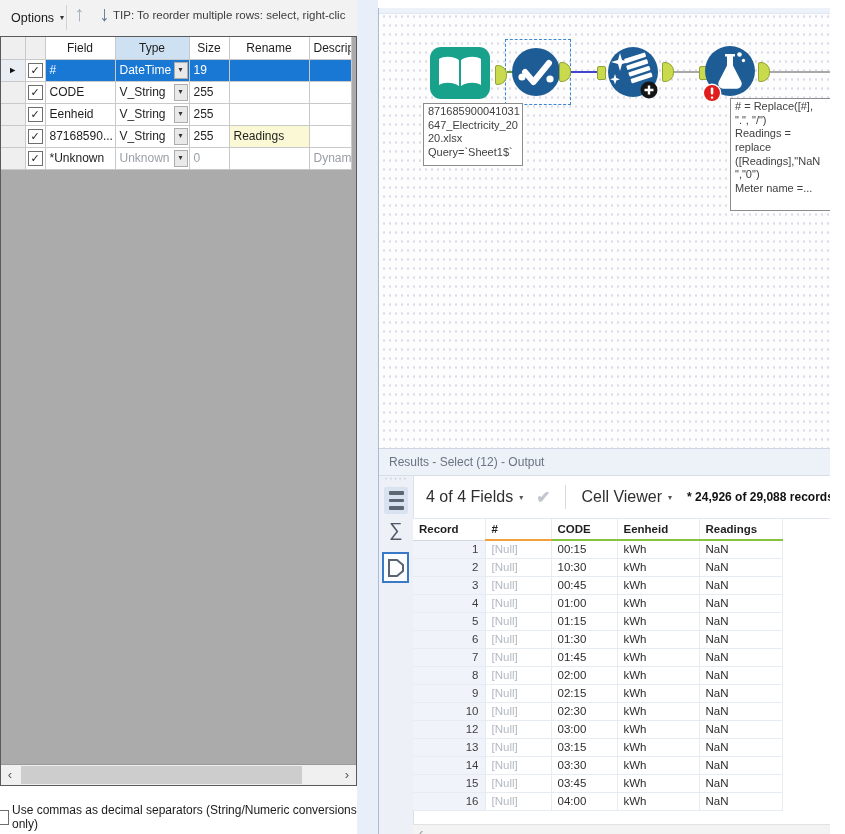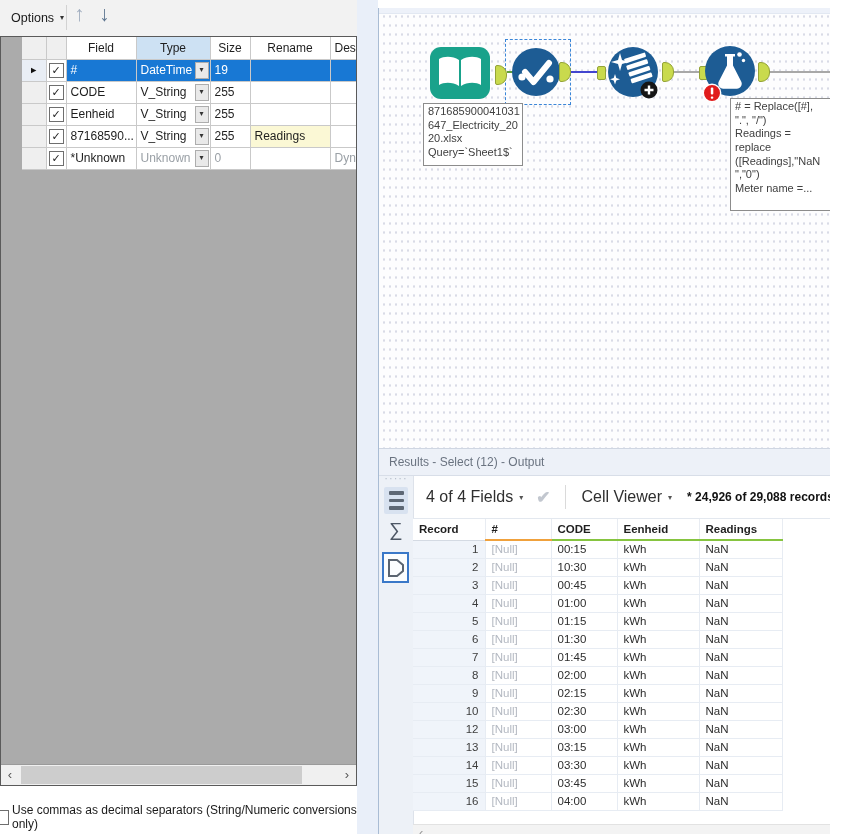--- a/index.html
+++ b/index.html
@@ -12,21 +12,21 @@
                font-size:12.5px;color:#1a1a1a;cursor:default;}
   .options-caret{font-size:8px;color:#333;}
   .tb-sep{position:absolute;left:66px;top:5px;width:1px;height:25px;background:#d2d2d2;}
   .arr{position:absolute;top:2px;font-size:21px;font-weight:bold;}
   .arr-up{left:74px;color:#9facbe;}
   .arr-down{left:99px;color:#5d7590;}
   .tip{position:absolute;left:113px;top:9px;width:243px;font-size:11.5px;color:#3c3c3c;
        white-space:nowrap;overflow:hidden;}
   .cfg{position:absolute;left:0;top:36px;width:357px;height:750px;background:#ababab;
        border:1px solid #5a5a5a;box-sizing:border-box;overflow:hidden;}
-  table.cfg-t{border-collapse:collapse;table-layout:fixed;width:351px;background:#fff;margin-left:21px;}
+  table.cfg-t{border-collapse:collapse;table-layout:fixed;width:351px;background:#fff;}
   .cfg-t th,.cfg-t td{height:22px;font-size:12px;font-weight:normal;padding:0 4px;box-sizing:border-box;
        border-right:1px solid #c9c9c9;border-bottom:1px solid #c9c9c9;overflow:hidden;white-space:nowrap;text-align:left;color:#1e1e1e;}
   .cfg-t th{text-align:center;background:#fff;}
   th.hsel,th.hchk{background:#efefef;}
   th.htype{background:#cde1f3;}
   td.c-sel{background:#efefef;text-align:center;font-size:9px;padding:0;color:#111;}
   td.c-chk{text-align:center;padding:0;background:#fff;}
   .chk{display:inline-block;width:13px;height:13px;border:1px solid #6e6e6e;background:#fff;
        font-size:11px;line-height:12px;color:#1a1a1a;}
   td.c-type{padding:0 16px 0 4px;position:relative;}
@@ -105,20 +105,21 @@
 
 <div class="lp">
   <div class="lp-toolbar">
     <div class="options-btn">
       <span>Options</span>
       <span class="options-caret">▾</span>
     </div>
     <div class="tb-sep"></div>
     <div class="arr arr-up">↑</div>
     <div class="arr arr-down">↓</div>
+    <div class="tip">TIP: To reorder multiple rows: select, right-clic</div>
   </div>
 
   <div class="cfg">
     <table class="cfg-t">
       <colgroup>
           <col style="width:24px">
           <col style="width:20px">
           <col style="width:70px">
           <col style="width:74px">
                 <col style="width:40px">

